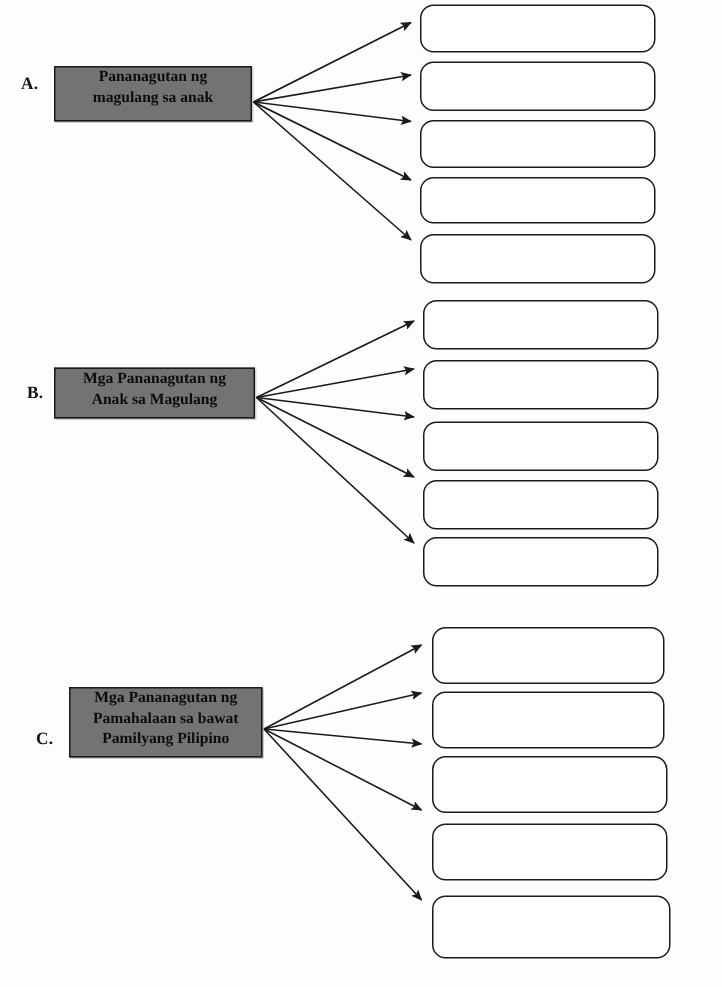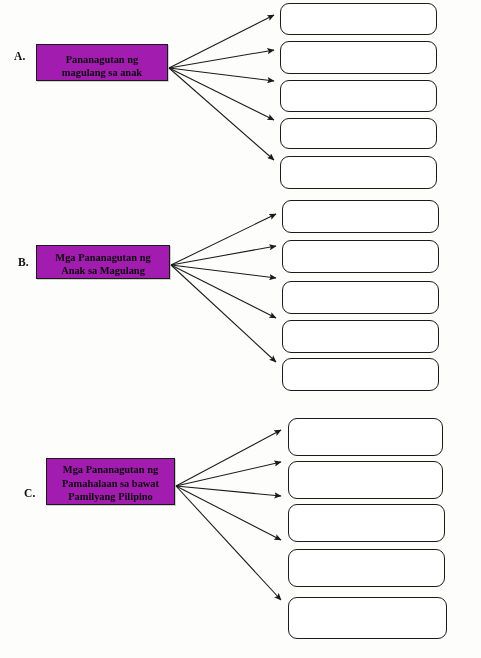--- a/index.html
+++ b/index.html
@@ -27,23 +27,23 @@
     font-family: "Liberation Serif", "DejaVu Serif", serif;
     font-weight: bold;
     font-size: 11.5px;
     color: #111111;
     letter-spacing: 0.2px;
   }
   .source-box {
     position: absolute;
     box-sizing: border-box;
     border: 1.3px solid #1a1a1a;
-    background: #a21caf;
+    background: #737373;
     display: flex;
-    align-items: flex-end;
+    align-items: flex-start;
     justify-content: center;
     box-shadow: 1px 1px 0 rgba(120,120,120,0.35);
   }
   .source-text {
     font-family: "Liberation Serif", "DejaVu Serif", serif;
     font-weight: bold;
     font-size: 10.4px;
     line-height: 1.32;
     text-align: center;
     color: #0c0c0c;

